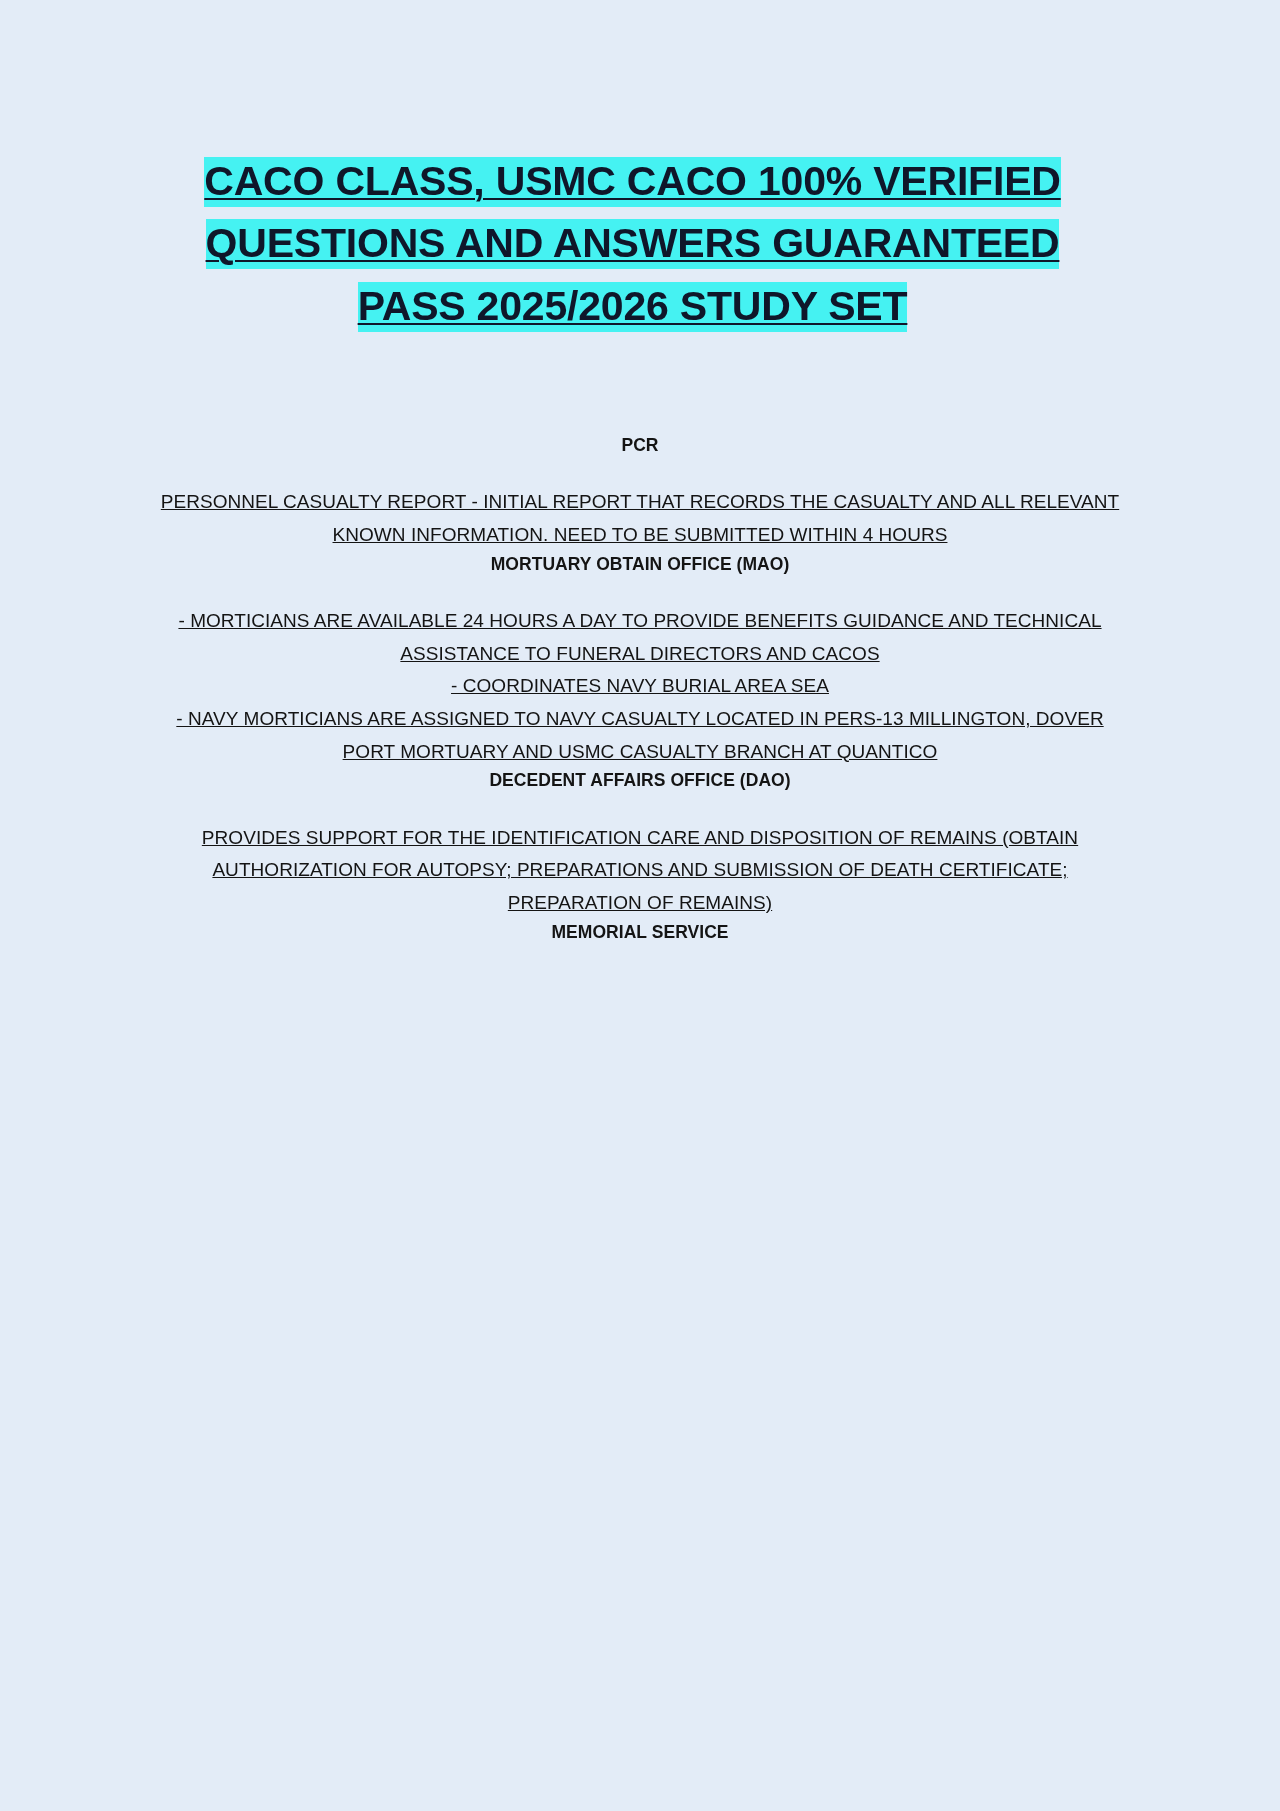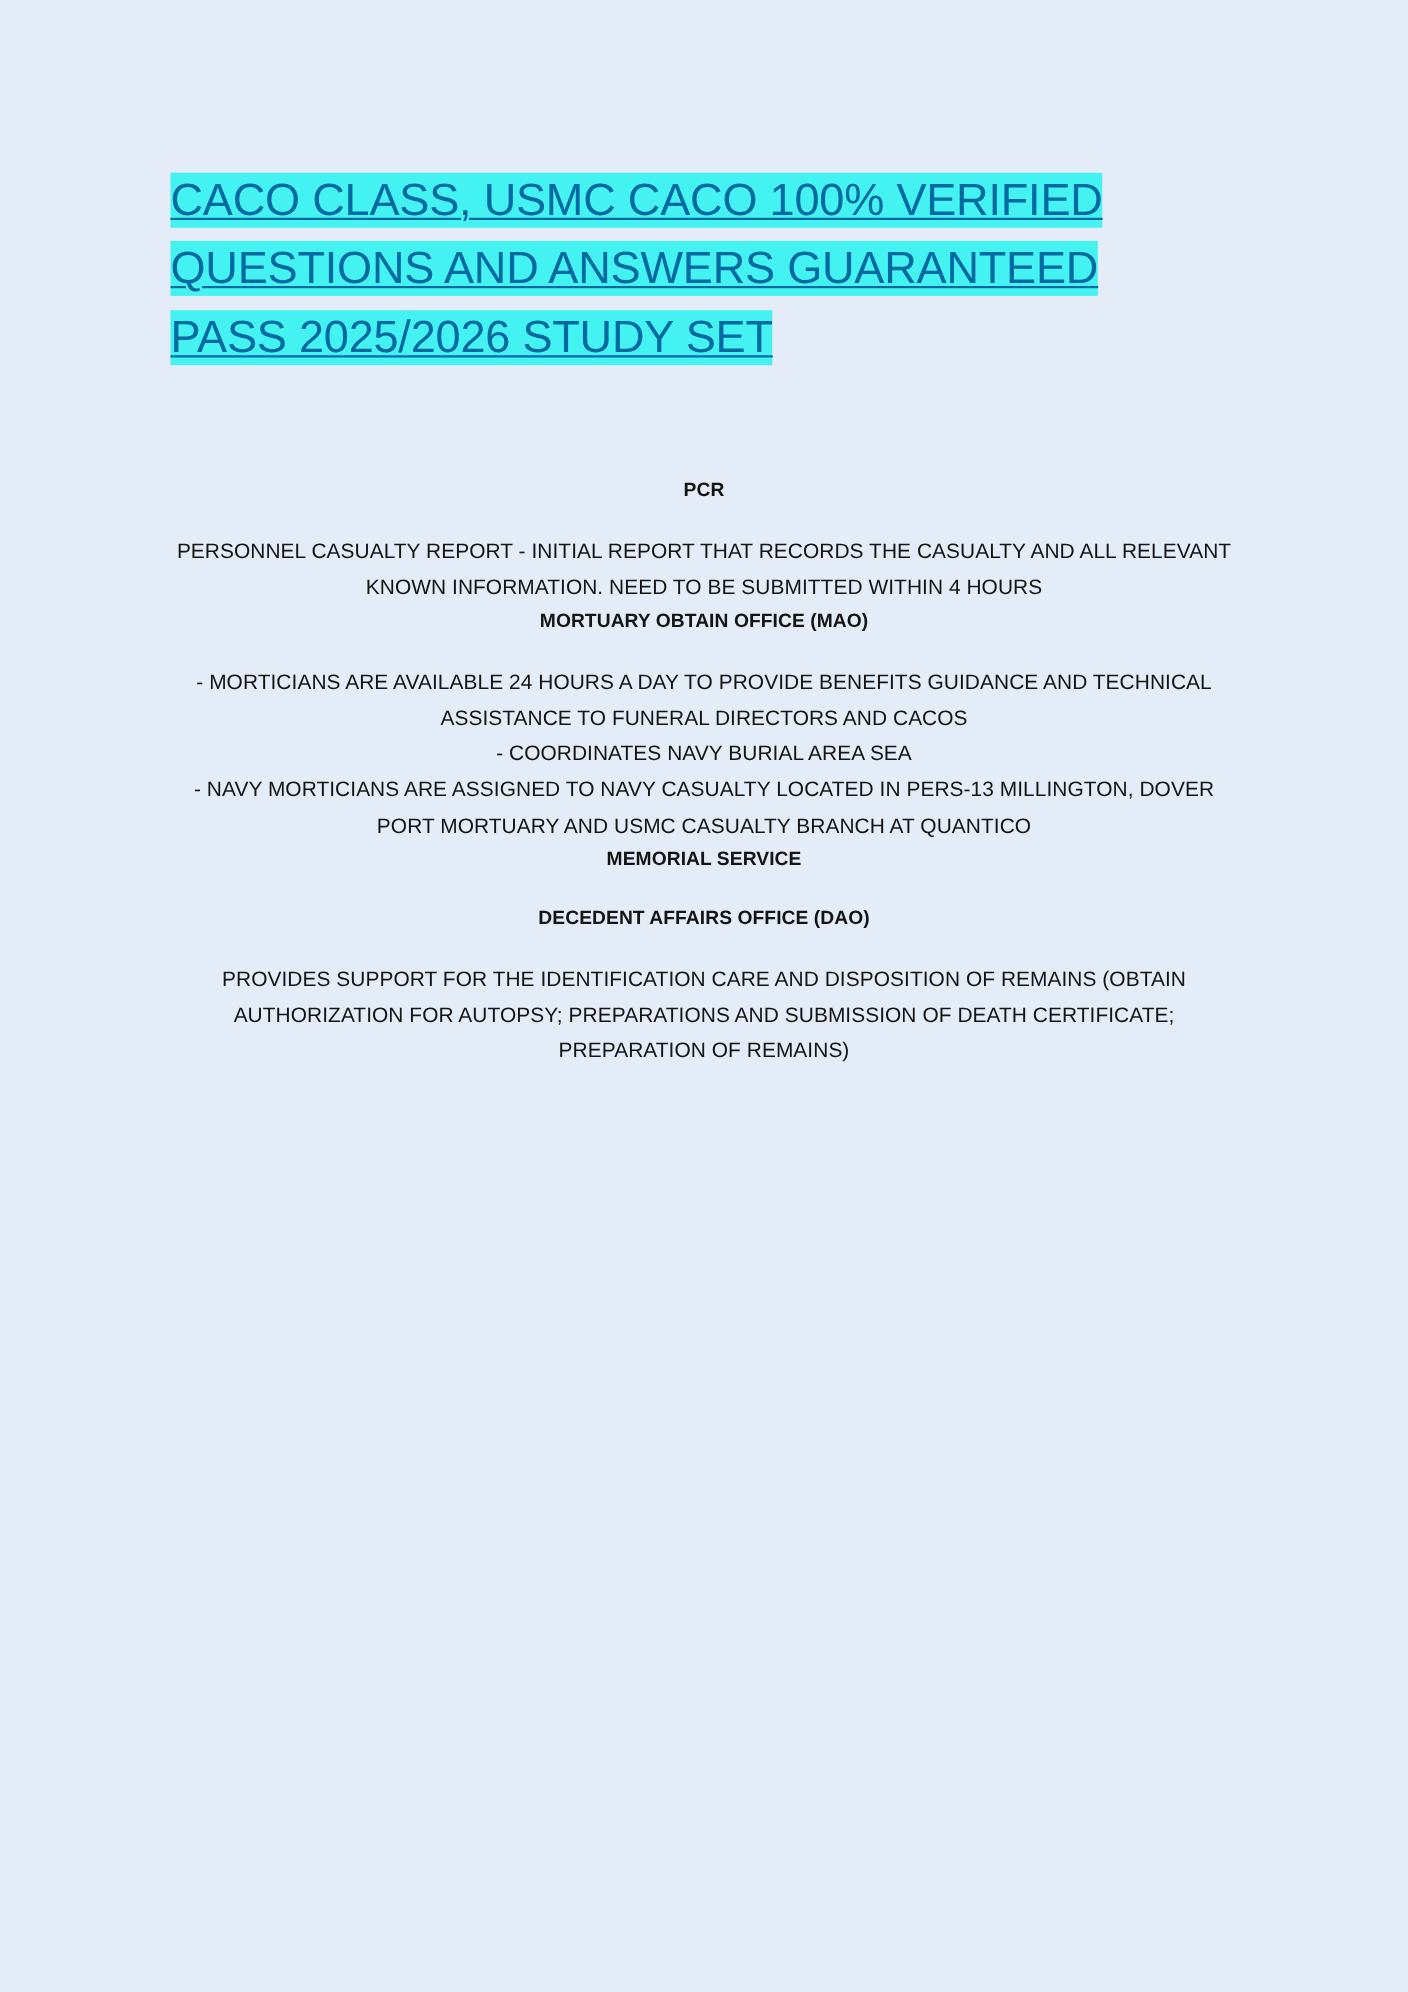--- a/index.html
+++ b/index.html
@@ -18,24 +18,25 @@
     position: relative;
     width: 1280px;
     height: 1811px;
     box-sizing: border-box;
     padding: 150px 155px 0 155px;
   }
   .doc-title {
     margin: 0;
     font-size: 41px;
     line-height: 1.52;
-    font-weight: normal;
+    font-weight: bold;
     letter-spacing: -0.2px;
-    color: #0369a1;
+    color: #0f172a;
     max-width: 955px;
+    text-align: center;
   }
   .doc-title .hl {
     background: #45f2f2;
     text-decoration: underline;
     text-decoration-thickness: 2px;
     text-underline-offset: 3px;
     box-decoration-break: clone;
     -webkit-box-decoration-break: clone;
     padding: 1px 0 3px 0;
   }
@@ -53,20 +54,21 @@
   .definition {
     font-size: 19px;
     line-height: 1.72;
     margin: 0 0 32px 0;
     max-width: 980px;
     letter-spacing: 0.05px;
     font-weight: normal;
   }
   .definition:last-child {
     margin-bottom: 0;
+    text-decoration: underline;
   }
   .entry {
     margin: 0;
   }
 </style>
 </head>
 <body>
 
 <div class="page">
 
@@ -79,22 +81,22 @@
       <p class="definition">PERSONNEL CASUALTY REPORT - INITIAL REPORT THAT RECORDS THE CASUALTY AND ALL RELEVANT KNOWN INFORMATION. NEED TO BE SUBMITTED WITHIN 4 HOURS</p>
     </div>
 
 
     <div class="entry">
       <p class="term">MORTUARY OBTAIN OFFICE (MAO)</p>
       <p class="definition">- MORTICIANS ARE AVAILABLE 24 HOURS A DAY TO PROVIDE BENEFITS GUIDANCE AND TECHNICAL ASSISTANCE TO FUNERAL DIRECTORS AND CACOS<br>- COORDINATES NAVY BURIAL AREA SEA<br>- NAVY MORTICIANS ARE ASSIGNED TO NAVY CASUALTY LOCATED IN PERS-13 MILLINGTON, DOVER PORT MORTUARY AND USMC CASUALTY BRANCH AT QUANTICO</p>
     </div>
 
     <div class="entry">
-      <p class="term">MEMORIAL SERVICE</p>
+      <p class="term">DECEDENT AFFAIRS OFFICE (DAO)</p>
+      <p class="definition">PROVIDES SUPPORT FOR THE IDENTIFICATION CARE AND DISPOSITION OF REMAINS (OBTAIN AUTHORIZATION FOR AUTOPSY; PREPARATIONS AND SUBMISSION OF DEATH CERTIFICATE; PREPARATION OF REMAINS)</p>
     </div>
 
     <div class="entry">
-      <p class="term">DECEDENT AFFAIRS OFFICE (DAO)</p>
-      <p class="definition">PROVIDES SUPPORT FOR THE IDENTIFICATION CARE AND DISPOSITION OF REMAINS (OBTAIN AUTHORIZATION FOR AUTOPSY; PREPARATIONS AND SUBMISSION OF DEATH CERTIFICATE; PREPARATION OF REMAINS)</p>
+      <p class="term">MEMORIAL SERVICE</p>
     </div>
 
   </div>
 </div>
 
 </body></html>

